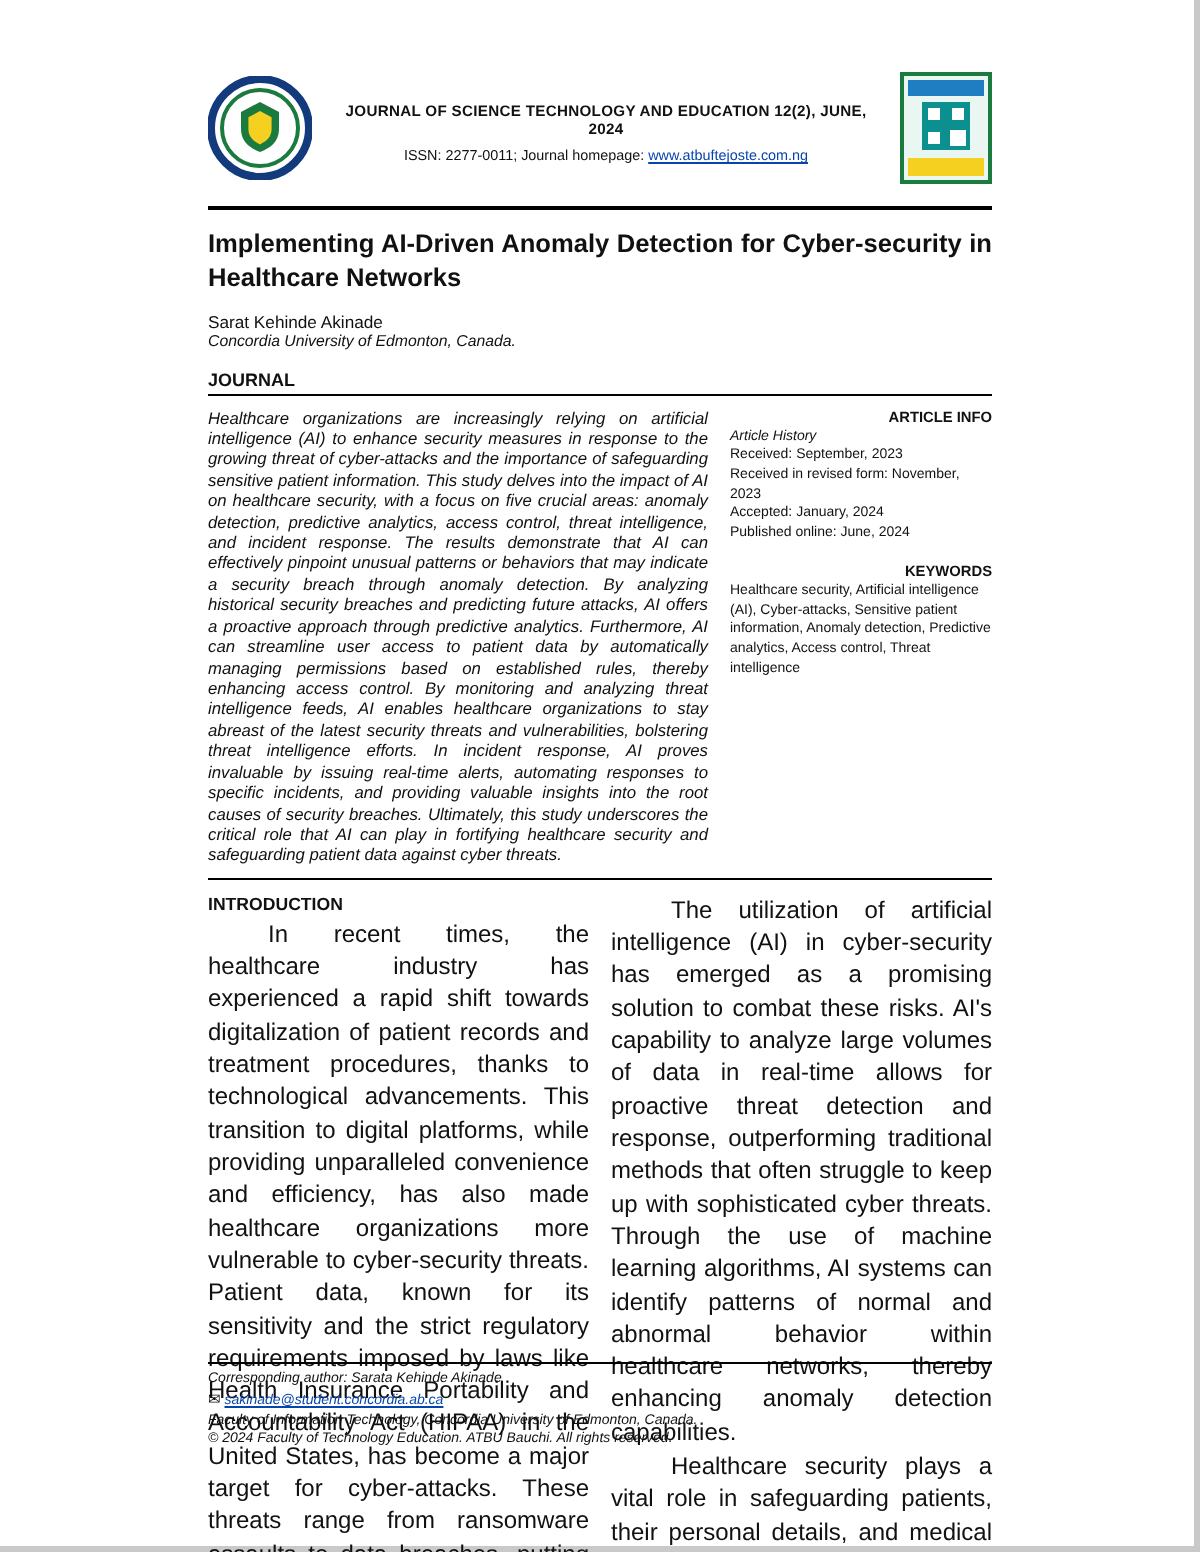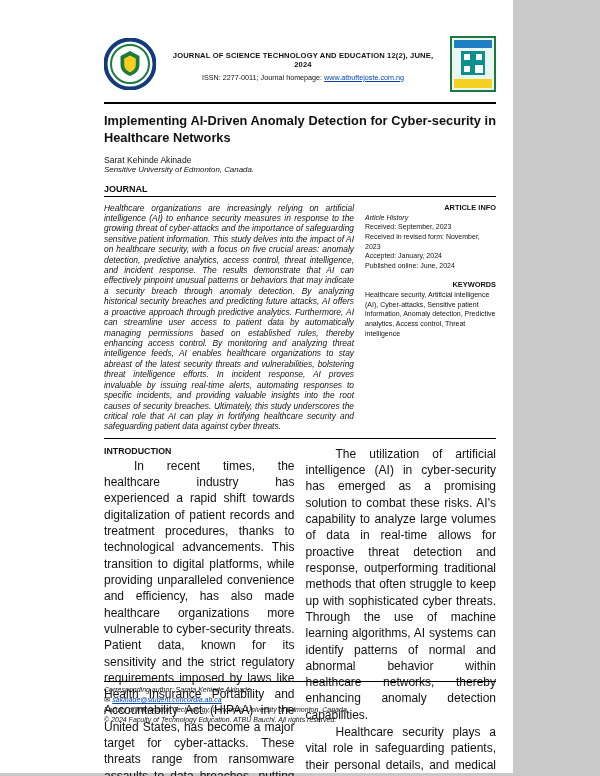--- a/index.html
+++ b/index.html
@@ -6,21 +6,21 @@
   html, body { width: 600px; height: 776px; }
   body {
     background: #c9c9c9;
     font-family: "Liberation Sans", sans-serif;
     color: #111;
     position: relative;
     overflow: hidden;
   }
   .page {
     position: absolute; top: 0; left: 0;
-    width: 513px; height: 773px;
+    width: 597px; height: 773px;
     background: #ffffff;
   }
   .content { position: absolute; left: 104px; top: 36px; width: 392px; }
 
   
   .journal-header { display: flex; align-items: center; gap: 8px; }
   .logo-box { flex: 0 0 auto; }
   .header-text { flex: 1; text-align: center; }
   .journal-line { font-size: 7.6px; font-weight: bold; letter-spacing: .15px; }
   .issn-line { font-size: 7.2px; margin-top: 4px; }
@@ -95,21 +95,21 @@
           <rect x="4" y="43" width="38" height="9" fill="#f5d021"></rect>
         </svg>
       </div>
     </header>
 
     <div class="header-rule"></div>
 
     <h1 class="title">Implementing AI-Driven Anomaly Detection for Cyber-security in Healthcare Networks</h1>
 
     <div class="author">Sarat Kehinde Akinade</div>
-    <div class="affil">Sensitive University of Edmonton, Canada.</div>
+    <div class="affil">Concordia University of Edmonton, Canada.</div>
 
     <div class="abs-heading">JOURNAL</div>
     <div class="rule"></div>
 
     <section class="abs-columns">
       <p class="abs-text">Healthcare organizations are increasingly relying on artificial intelligence (AI) to enhance security measures in response to the growing threat of cyber-attacks and the importance of safeguarding sensitive patient information. This study delves into the impact of AI on healthcare security, with a focus on five crucial areas: anomaly detection, predictive analytics, access control, threat intelligence, and incident response. The results demonstrate that AI can effectively pinpoint unusual patterns or behaviors that may indicate a security breach through anomaly detection. By analyzing historical security breaches and predicting future attacks, AI offers a proactive approach through predictive analytics. Furthermore, AI can streamline user access to patient data by automatically managing permissions based on established rules, thereby enhancing access control. By monitoring and analyzing threat intelligence feeds, AI enables healthcare organizations to stay abreast of the latest security threats and vulnerabilities, bolstering threat intelligence efforts. In incident response, AI proves invaluable by issuing real-time alerts, automating responses to specific incidents, and providing valuable insights into the root causes of security breaches. Ultimately, this study underscores the critical role that AI can play in fortifying healthcare security and safeguarding patient data against cyber threats.</p>
       <aside class="article-info">
         <div class="ai-heading">ARTICLE INFO</div>
         <div class="ai-sub">Article History</div>
         <div class="ai-item">Received: September, 2023</div>

